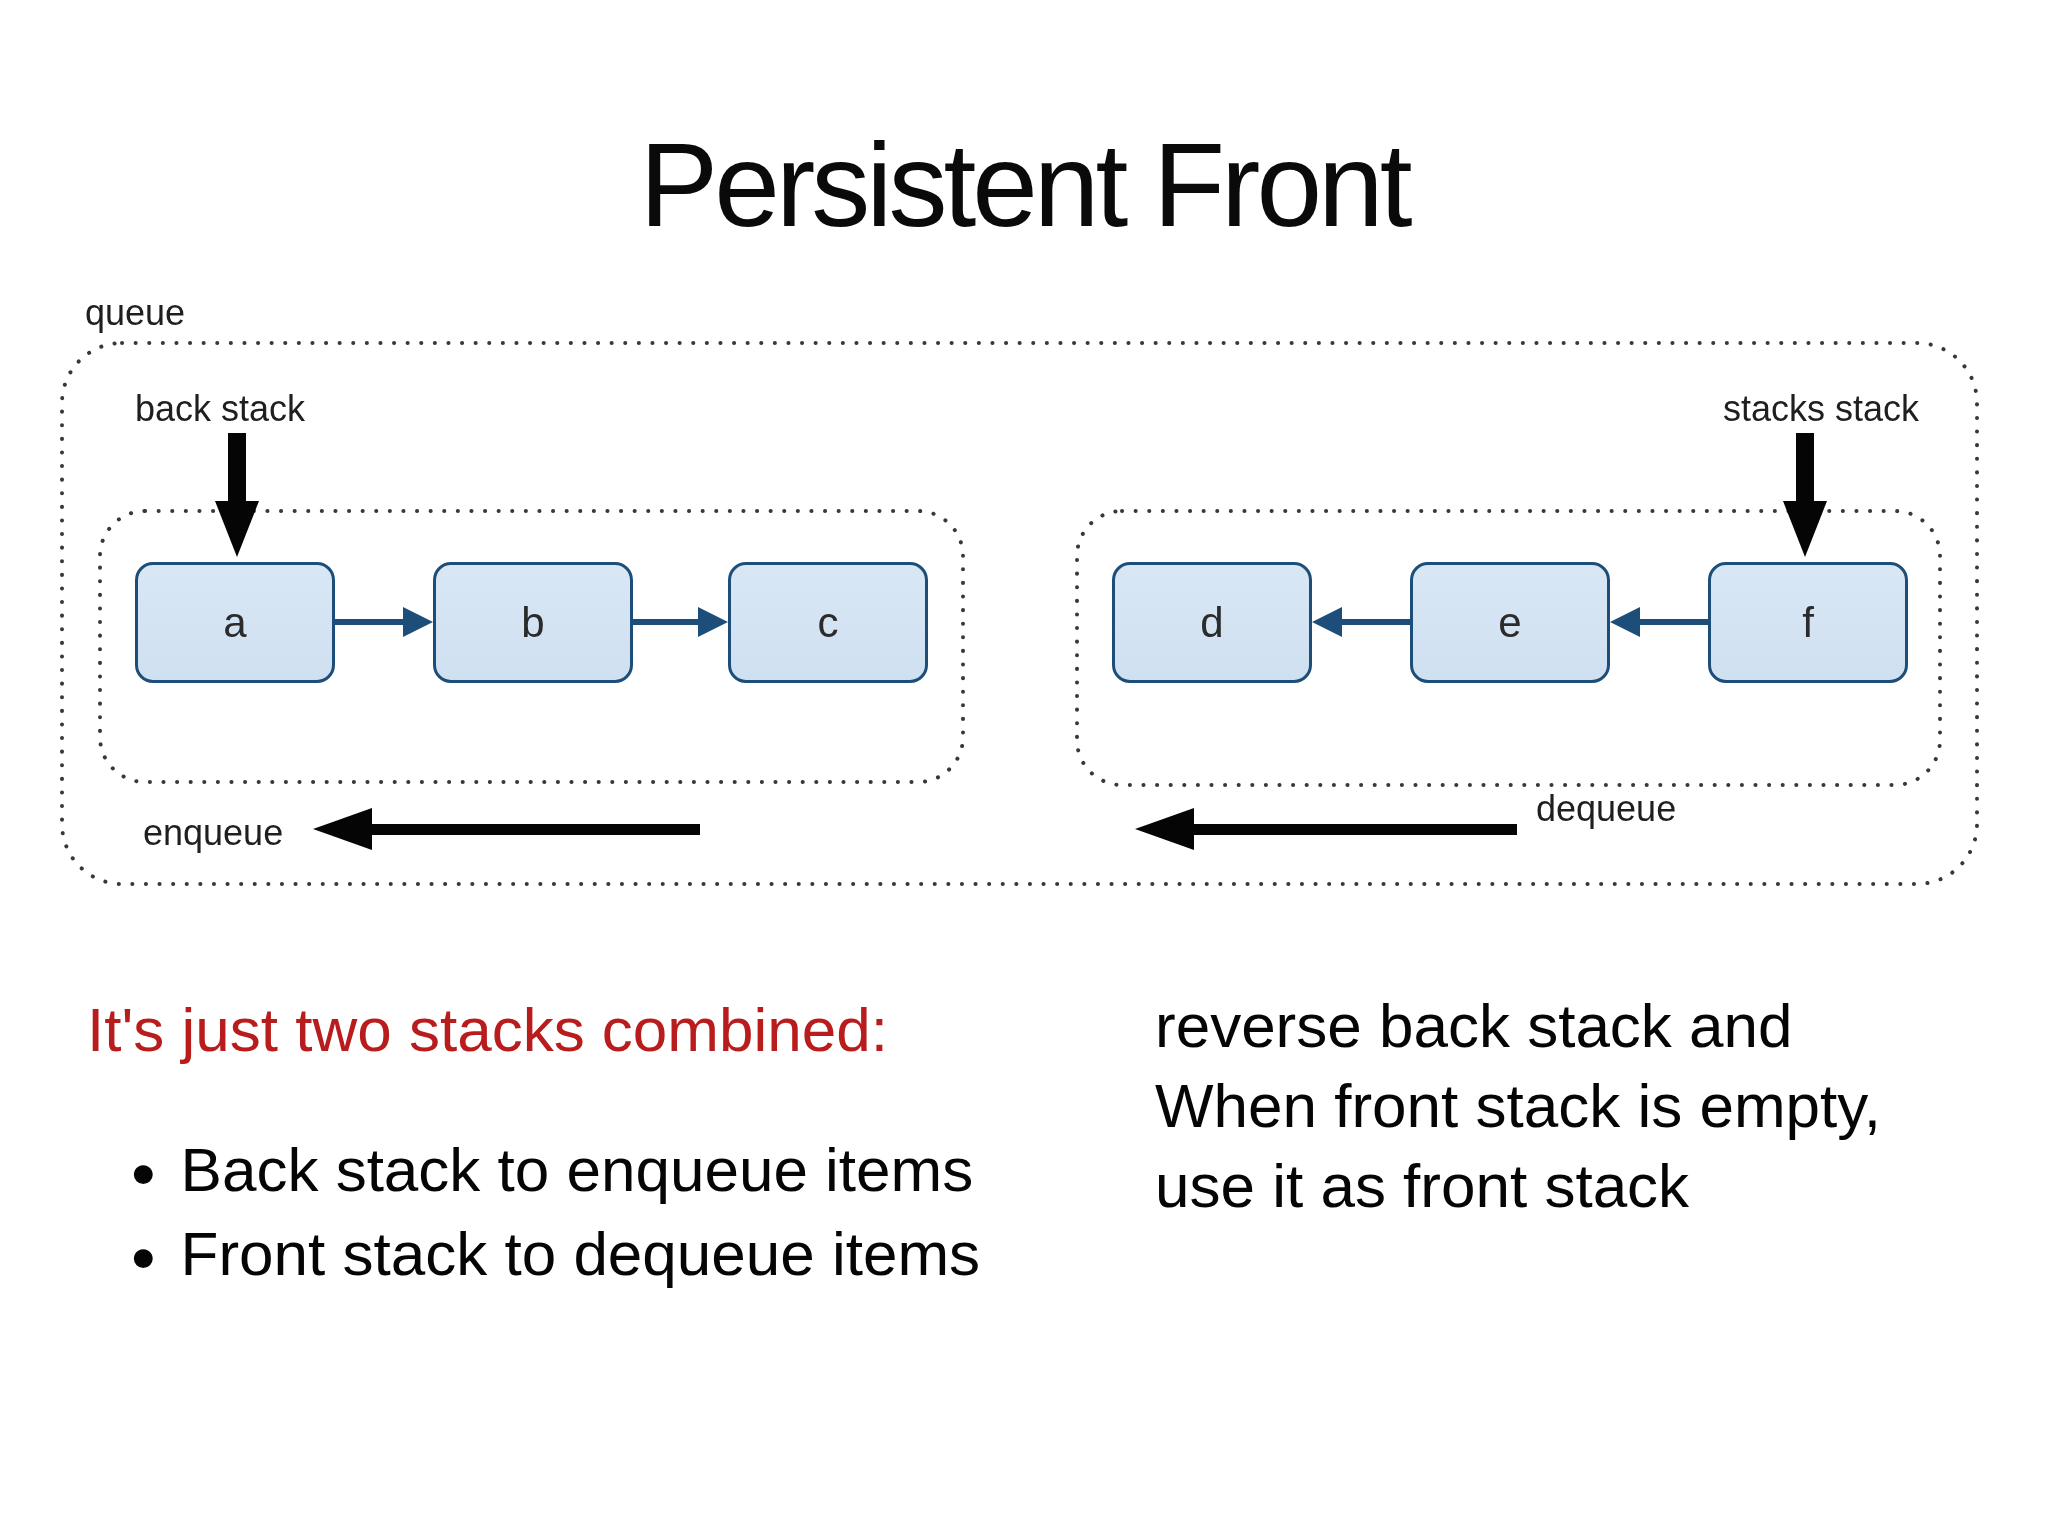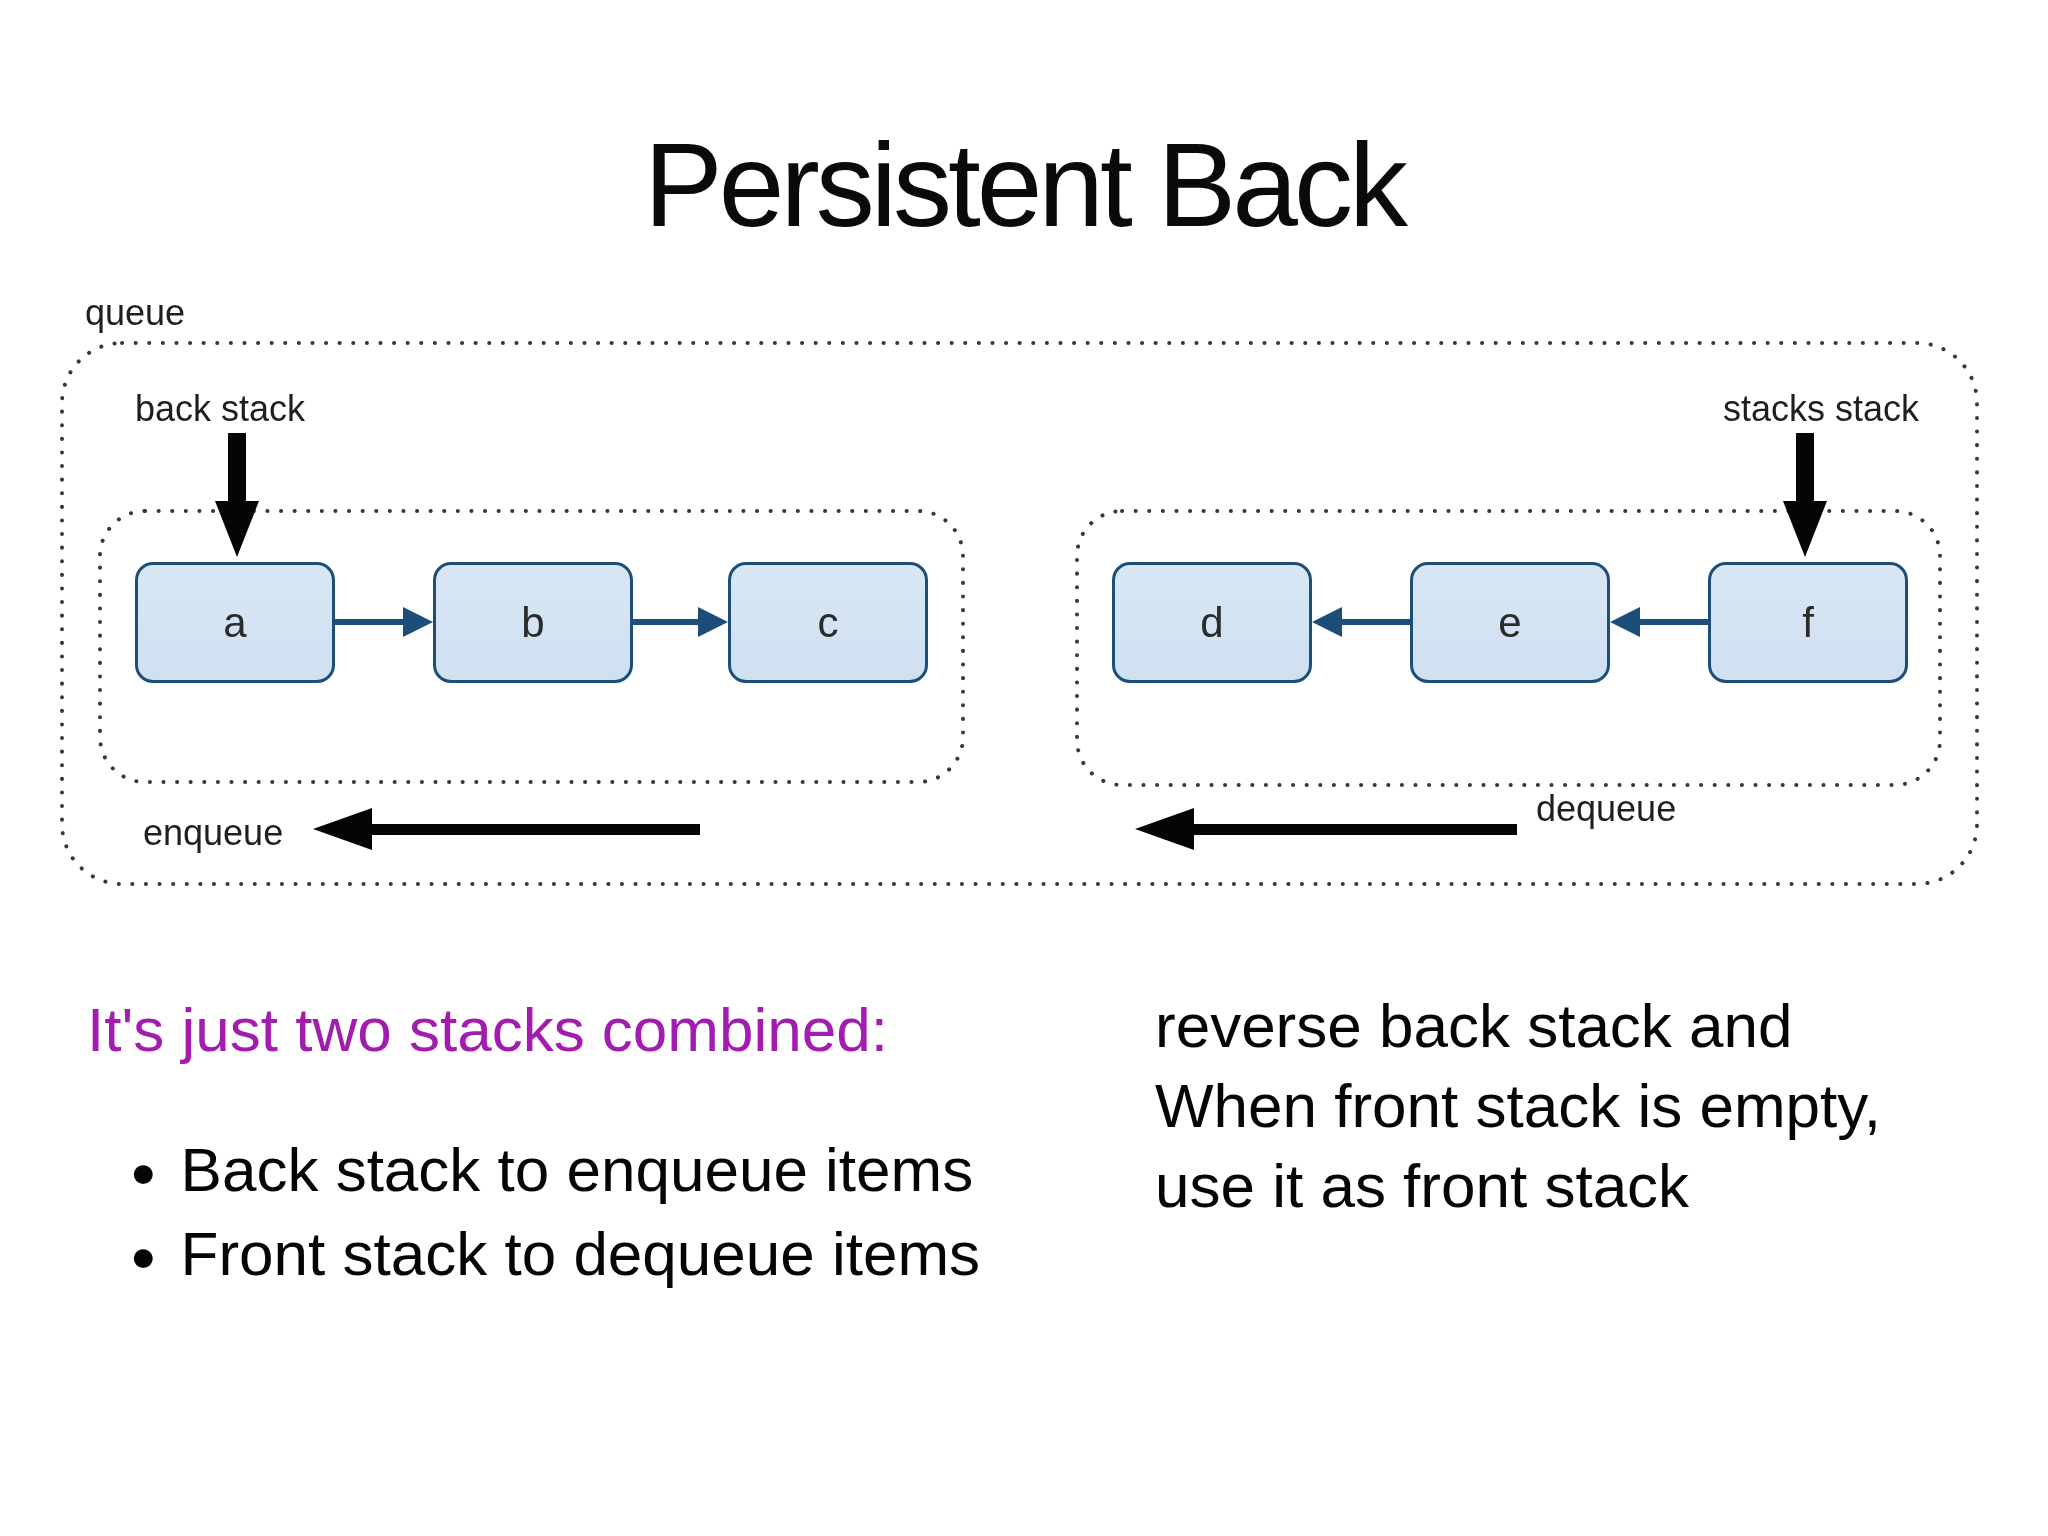--- a/index.html
+++ b/index.html
@@ -29,41 +29,41 @@
     background:linear-gradient(#d9e7f5,#cfe0f1);
     border:3px solid #1d4e79;border-radius:18px;
     box-sizing:border-box;
     display:flex;align-items:center;justify-content:center;
     font-size:42px;color:#2b2b2b;
   }
   .node-a{left:135px;}  .node-b{left:433px;}  .node-c{left:728px;}
   .node-d{left:1112px;} .node-e{left:1410px;} .node-f{left:1708px;}
   .note-left-heading{
     position:absolute;left:87px;top:990px;
-    font-size:62px;color:#a21caf;line-height:80px;white-space:nowrap;
+    font-size:62px;color:#b91c1c;line-height:80px;white-space:nowrap;
   }
   .bullet-list{
     position:absolute;left:130px;top:1128px;margin:0;padding:0;list-style:none;
   }
   .bullet-list li{
     font-size:62px;color:#050505;line-height:84px;white-space:nowrap;
     display:flex;align-items:center;
   }
   .bullet-dot{font-size:44px;margin-right:24px;position:relative;top:2px;}
   .note-right{
     position:absolute;left:1155px;top:986px;
     font-size:62px;color:#050505;line-height:80px;white-space:nowrap;
   }
 </style>
 </head>
 <body>
 
 <div class="slide">
 
-  <h1 class="title">Persistent Back</h1>
+  <h1 class="title">Persistent Front</h1>
 
   <svg class="svg-layer" width="2048" height="1536" viewBox="0 0 2048 1536">
     <rect class="dotted" x="62" y="343" width="1915" height="541" rx="60"></rect>
     <rect class="dotted" x="100" y="511" width="863" height="271" rx="45"></rect>
     <rect class="dotted" x="1077" y="511" width="863" height="274" rx="45"></rect>
 
     <g class="connector">
       <line x1="335" y1="622" x2="405" y2="622"></line>
       <polygon points="433,622 403,607 403,637"></polygon>
     </g>

